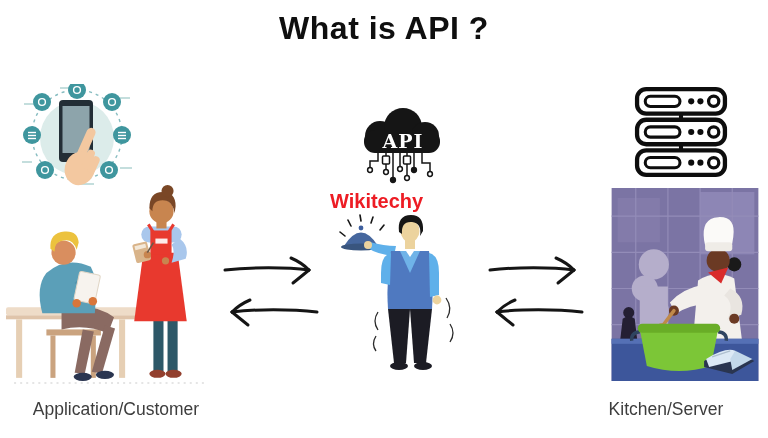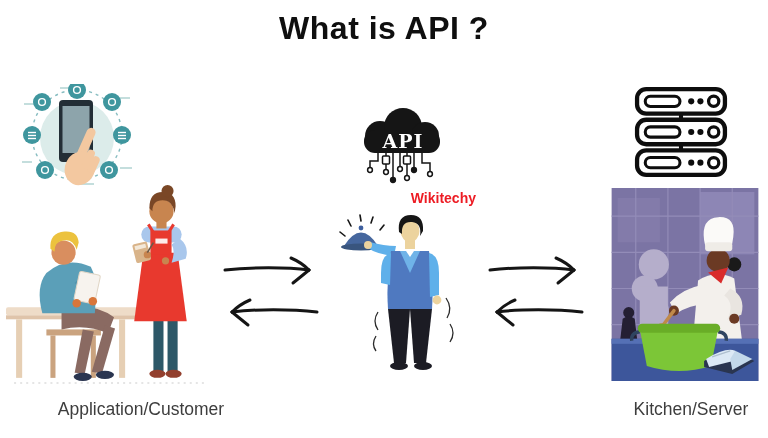--- a/index.html
+++ b/index.html
@@ -2,23 +2,23 @@
 <html><head>
 <meta charset="utf-8">
 <style>
   html,body{margin:0;padding:0;}
   body{font-family:"Liberation Sans", sans-serif; background:#ffffff;}
   .stage{position:relative;width:768px;height:438px;background:#ffffff;overflow:hidden;}
   .title{position:absolute;left:0;top:10px;width:768px;text-align:center;
          font-size:32px;font-weight:800;letter-spacing:.5px;color:#0f0f0f;
          font-family:"Liberation Sans", sans-serif;}
   .abs{position:absolute;}
-  .node-label{position:absolute;top:399px;text-align:center;font-size:17.5px;color:#3d3d3d;padding-left:25px;}
-  .watermark{position:absolute;left:330px;top:190px;width:146px;text-align:right;
-             font-size:14px;font-weight:700;color:#ed1c24;}
+  .node-label{position:absolute;top:399px;text-align:center;font-size:17.5px;color:#3d3d3d;}
+  .watermark{position:absolute;left:330px;top:190px;width:146px;text-align:left;
+             font-size:20px;font-weight:700;color:#ed1c24;}
   svg{display:block;}
 </style>
 </head>
 <body>
 
 <div class="stage">
 
   <div class="title">What is API ?</div>
 
   <svg class="abs" style="left:20px;top:84px" width="114" height="104" viewBox="0 0 114 104">

